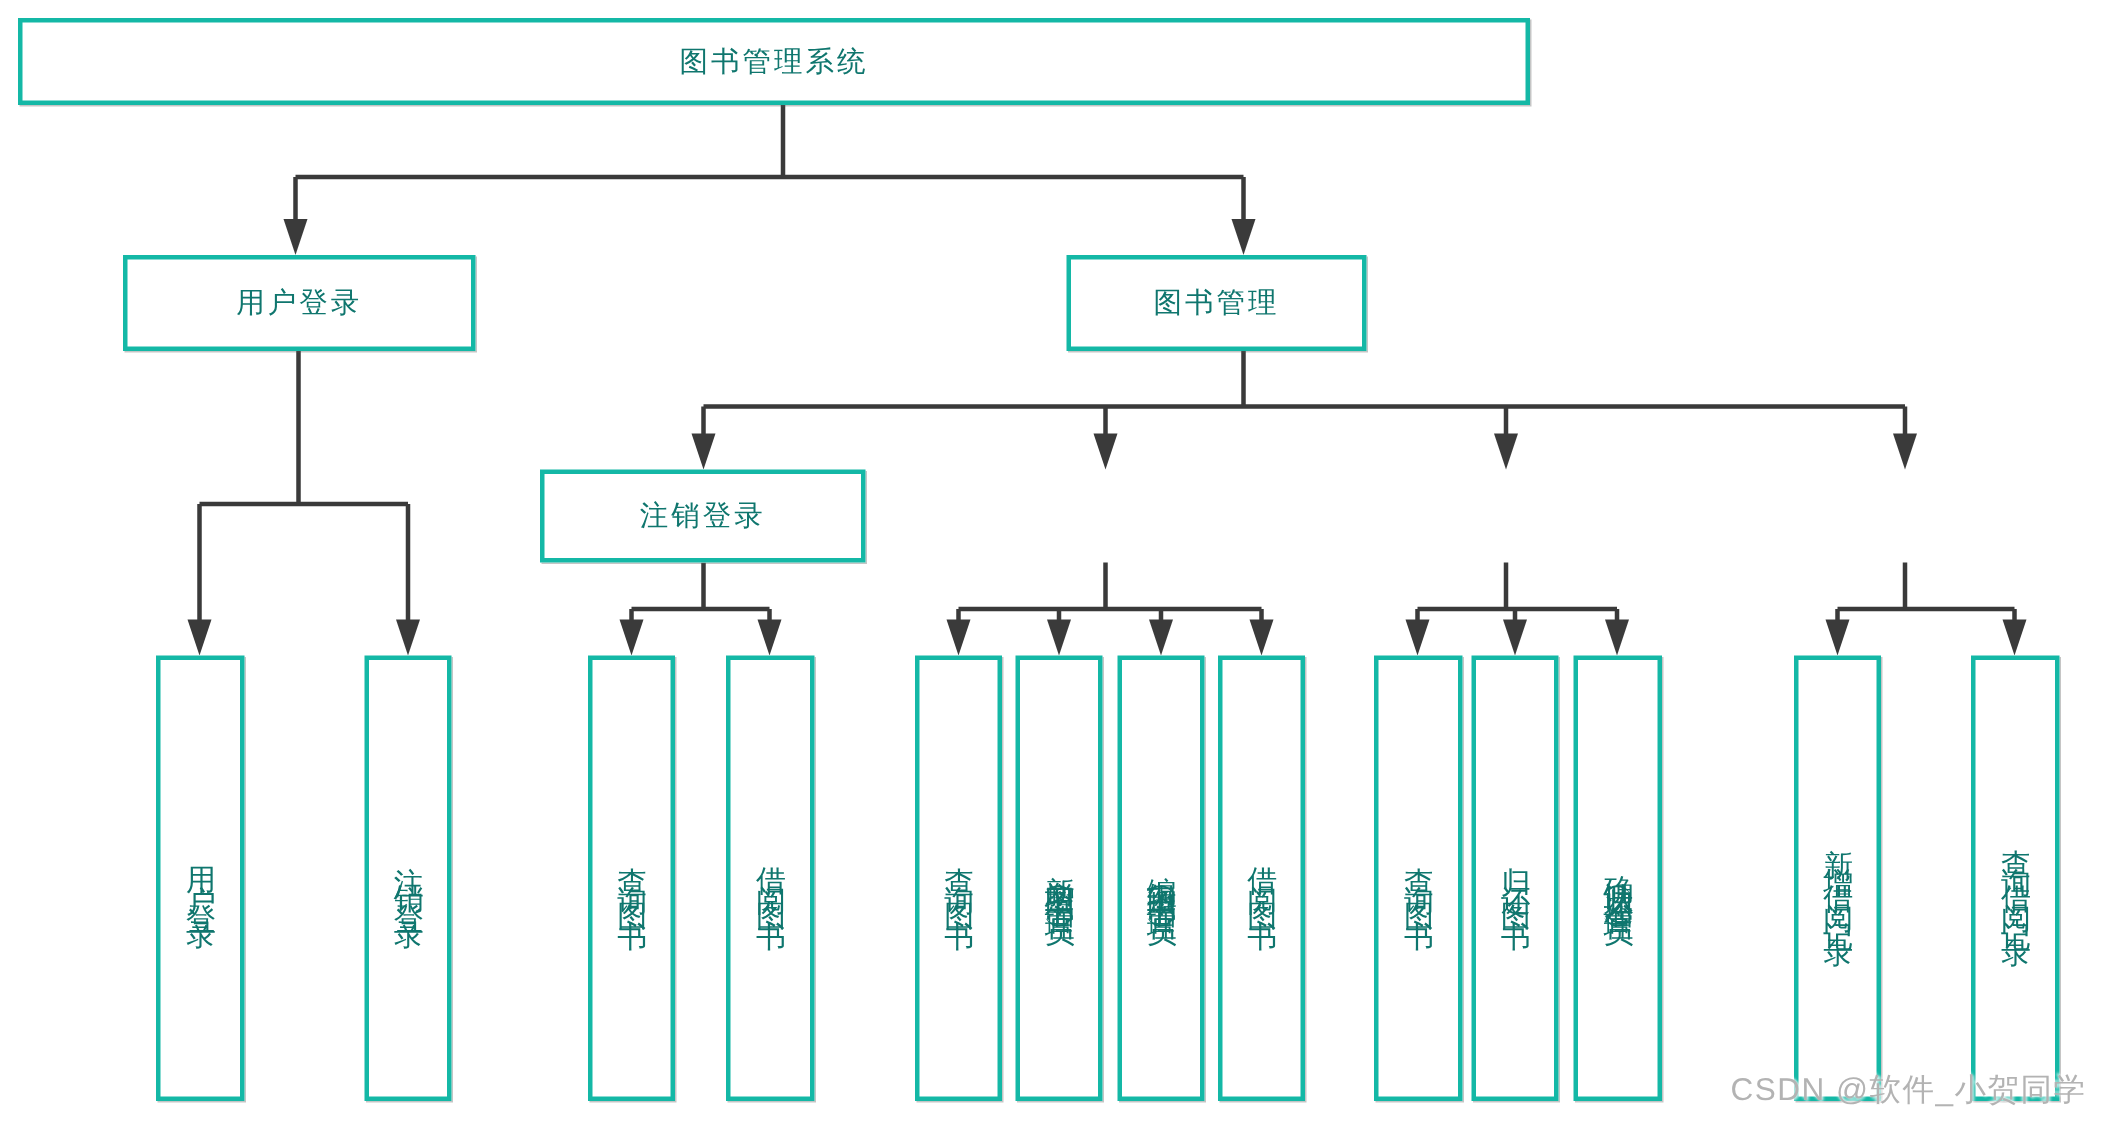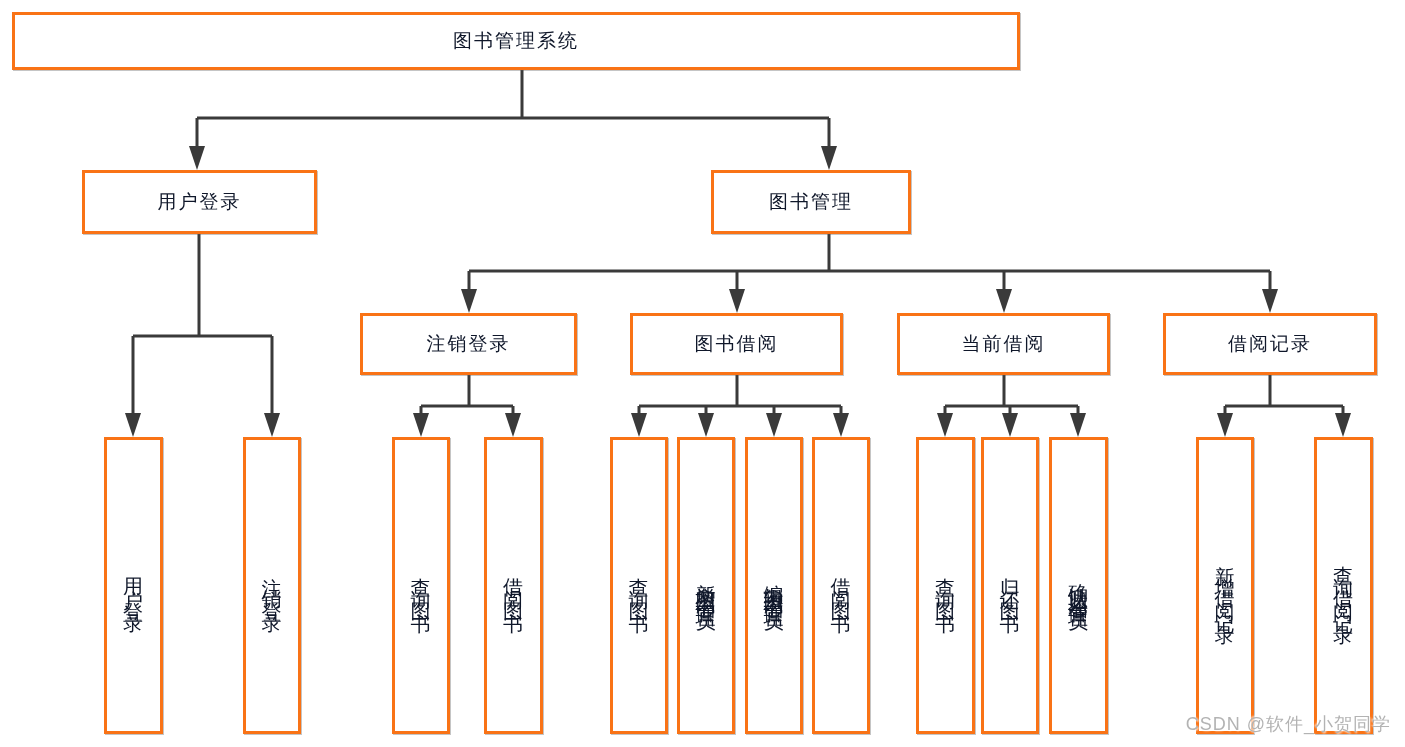--- a/index.html
+++ b/index.html
@@ -8,25 +8,25 @@
     width:1405px;height:747px;
     background:#ffffff;
     overflow:hidden;
     font-family:"Liberation Sans","DejaVu Sans",sans-serif;
   }
   #connectors{position:absolute;left:0;top:0;z-index:0;}
   .box{
     position:absolute;
     box-sizing:border-box;
     background:#ffffff;
-    border:3px solid #f97316;
+    border:3px solid #14b8a6;
     display:flex;
     align-items:center;
     justify-content:center;
-    color:#0f172a;
+    color:#0f766e;
     z-index:1;
     box-shadow:1px 1px 0 rgba(90,90,90,.35);
   }
   .box.h span{
     font-size:19px;
     letter-spacing:2px;
     white-space:nowrap;
   }
   .box.v span{
     writing-mode:vertical-rl;
@@ -36,21 +36,21 @@
     line-height:1;
   }
   .box.v.tight span{
     letter-spacing:4px;
   }
   #watermark{
     position:absolute;
     right:14px;
     top:712px;
     z-index:5;
-    font-size:18px;
+    font-size:21px;
     color:#b3b3b3;
     letter-spacing:1px;
     white-space:nowrap;
     text-shadow:1px 1px 2px rgba(255,255,255,.95),-1px -1px 2px rgba(255,255,255,.95);
   }
 </style>
 </head>
 <body>
 
 <div id="stage">
@@ -95,29 +95,20 @@
   <div class="box h" style="left:82px;top:170px;width:235px;height:64px">
     <span>用户登录</span>
   </div>
   <div class="box h" style="left:711px;top:170px;width:200px;height:64px">
     <span>图书管理</span>
   </div>
 
   <div class="box h" style="left:360px;top:313px;width:217px;height:62px">
     <span>注销登录</span>
   </div>
-  <div class="box h" style="left:630px;top:313px;width:213px;height:62px">
-    <span>图书借阅</span>
-  </div>
-  <div class="box h" style="left:897px;top:313px;width:213px;height:62px">
-    <span>当前借阅</span>
-  </div>
-  <div class="box h" style="left:1163px;top:313px;width:214px;height:62px">
-    <span>借阅记录</span>
-  </div>
 
   <div class="box v" style="left:104px;top:437px;width:59px;height:297px">
     <span>用户登录</span>
   </div>
   <div class="box v" style="left:243px;top:437px;width:58px;height:297px">
     <span>注销登录</span>
   </div>
 
   <div class="box v" style="left:392px;top:437px;width:58px;height:297px">
     <span>查询图书</span>

